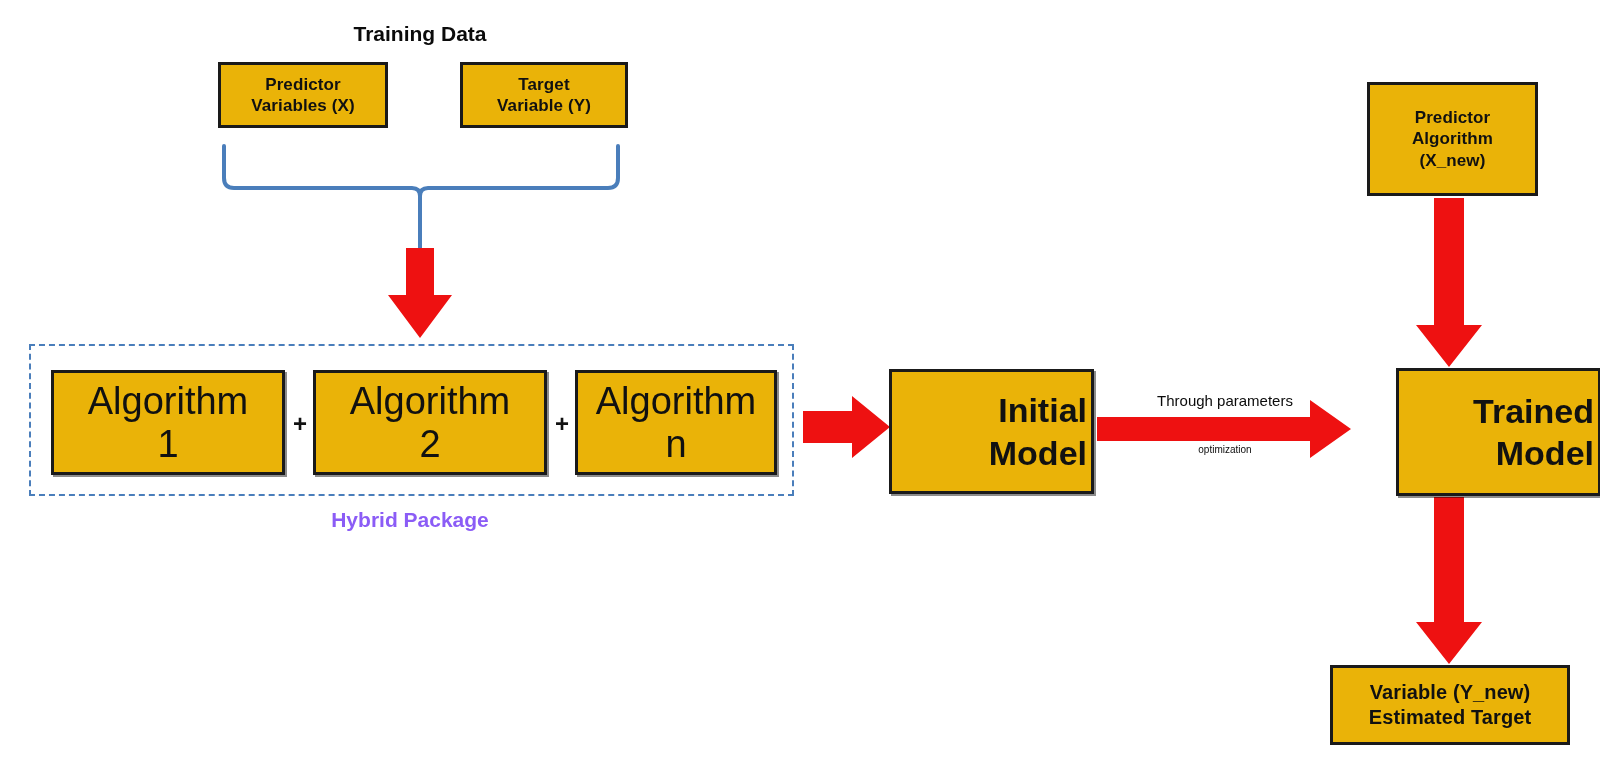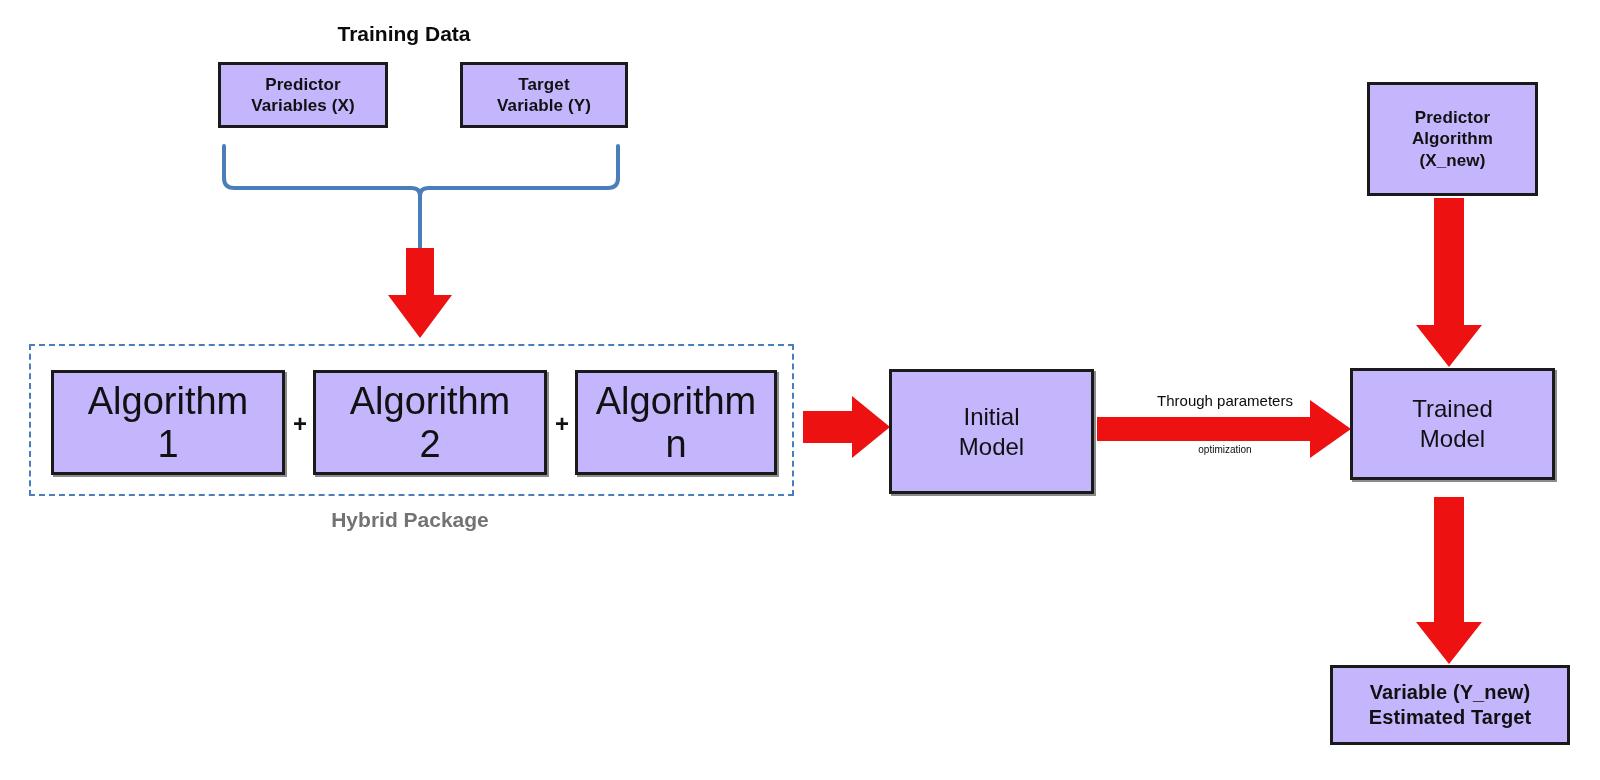--- a/index.html
+++ b/index.html
@@ -13,21 +13,21 @@
     width: 1600px;
     height: 780px;
     background: #ffffff;
     font-family: "Liberation Sans", sans-serif;
     overflow: hidden;
   }
   
   .box {
     position: absolute;
     box-sizing: border-box;
-    background: #c4b5fd;
+    background: #eab308;
     border: 3px solid #1a1a1a;
     display: flex;
     align-items: center;
     justify-content: center;
     text-align: center;
     color: #111111;
     line-height: 1.25;
     font-weight: 700;
   }
   .box .inner { width: 100%; padding: 0 4px; }
@@ -48,35 +48,36 @@
   .algo-box {
     font-size: 38px;
     font-weight: 400;
     border: 3px solid #1a1a1a;
     box-shadow: 2px 2px 0 rgba(0,0,0,.45);
   }
   .algo-box .inner { line-height: 1.12; }
 
   
   .model-box {
-    font-size: 24px;
-    font-weight: 400;
+    font-size: 34px;
+    font-weight: 700;
     box-shadow: 2px 2px 0 rgba(0,0,0,.45);
+    text-align: right;
   }
 
   
   #hybrid-container {
     position: absolute;
     box-sizing: border-box;
     border: 2px dashed #4a7ebb;
     background: transparent;
   }
   #hybrid-label {
     position: absolute;
-    color: #737373;
+    color: #8b5cf6;
     font-weight: 700;
     font-size: 21px;
     text-align: center;
     white-space: nowrap;
   }
 
   
   .plus {
     position: absolute;
     font-size: 24px;
@@ -138,21 +139,21 @@
 
     <g>
       <polygon points="1434,198 1464,198 1464,325 1482,325 1449,367 1416,325 1434,325" fill="#ee1111"></polygon>
     </g>
 
     <g>
       <polygon points="1434,497 1464,497 1464,622 1482,622 1449,664 1416,622 1434,622" fill="#ee1111"></polygon>
     </g>
   </svg>
 
-  <div class="caption" style="left:264px; top:22px; width:280px; font-size:21px;">Training Data</div>
+  <div class="caption" style="left:280px; top:22px; width:280px; font-size:21px;">Training Data</div>
 
   <div class="box data-box" style="left:218px; top:62px; width:170px; height:66px;">
     <div class="inner">
       <div>Predictor</div>
       <div>Variables (X)</div>
     </div>
   </div>
 
   <div class="box data-box" style="left:460px; top:62px; width:168px; height:66px;align-items:center;">
     <div class="inner">
@@ -203,21 +204,21 @@
     <div class="inner">
       <div>Initial</div>
       <div>Model</div>
     </div>
   </div>
 
   <div class="arrow-label" style="left:1105px; top:392px; width:240px;">Through parameters</div>
 
   <div class="arrow-label small" style="left:1105px; top:444px; width:240px;">optimization</div>
 
-  <div class="box model-box" style="left:1350px; top:368px; width:205px; height:112px;">
+  <div class="box model-box" style="left:1396px; top:368px; width:205px; height:128px;">
     <div class="inner">
       <div>Trained</div>
       <div>Model</div>
     </div>
   </div>
 
   <div class="box data-box" style="left:1330px; top:665px; width:240px; height:80px; font-size:20px;">
     <div class="inner">
       <div>Variable (Y_new)</div>
       <div>Estimated Target</div>

